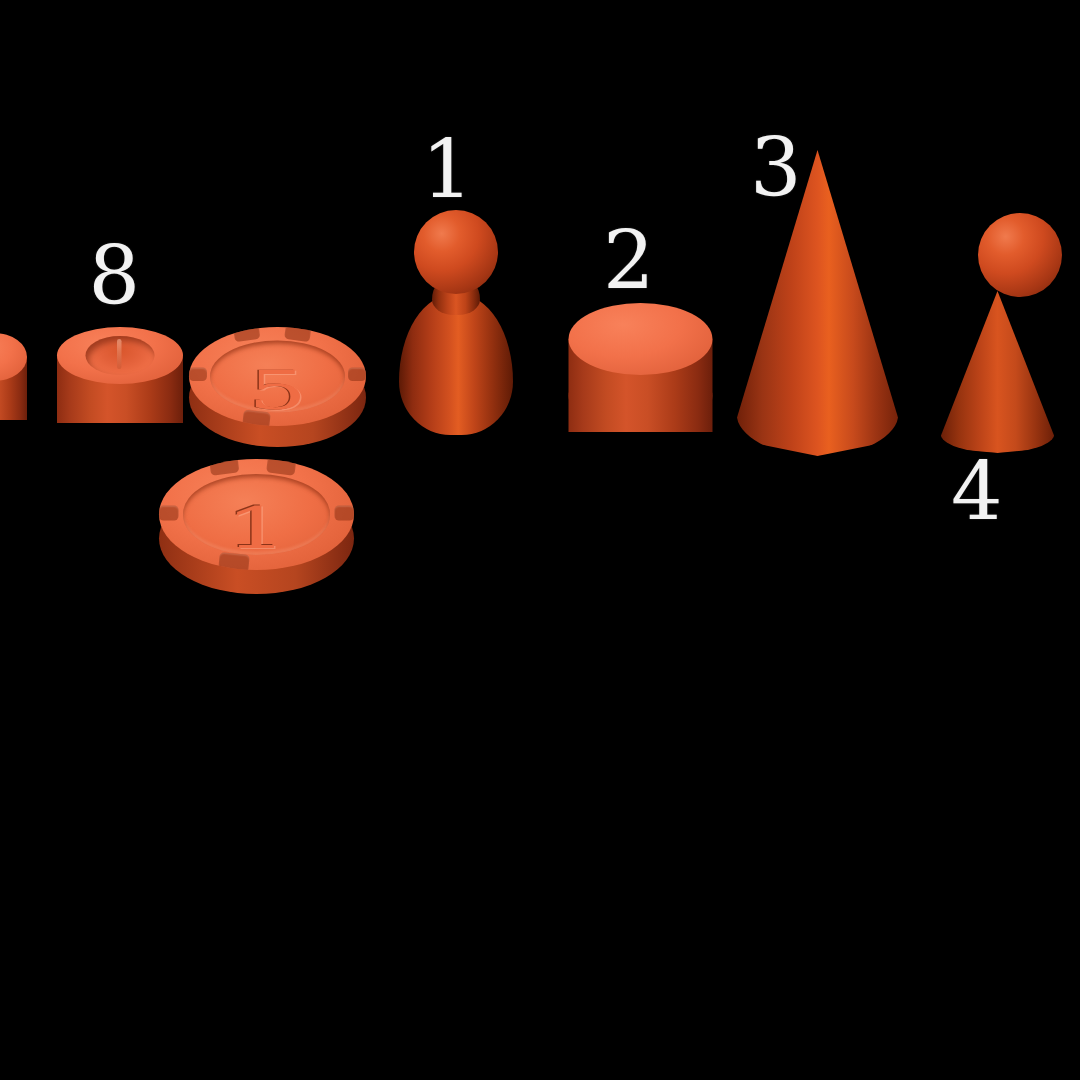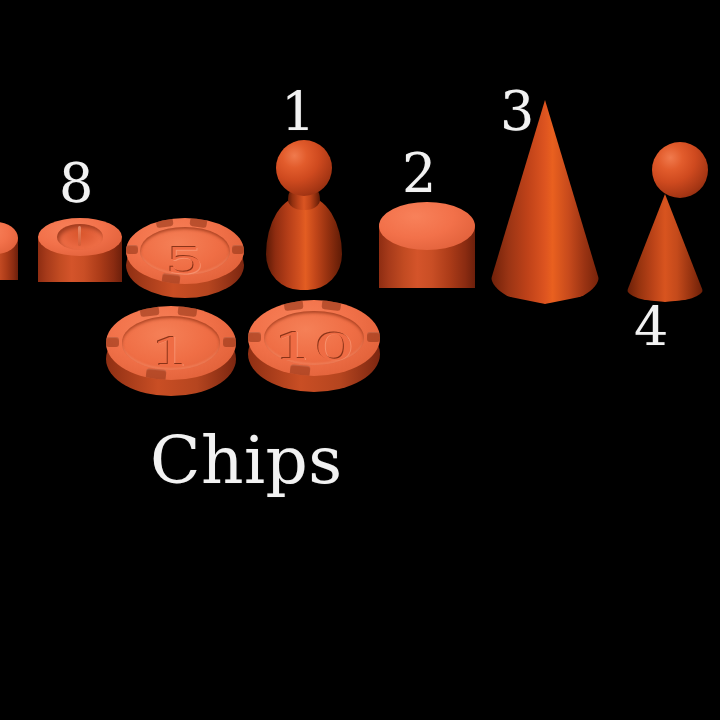--- a/index.html
+++ b/index.html
@@ -196,32 +196,20 @@
       <div class="chip-inner-ring"></div>
       <div class="chip-notch" style="left:34px; top:-1px; width:19px; height:11px; border-radius:3px; transform:rotate(-7deg);"></div>
       <div class="chip-notch" style="left:72px; top:-1px; width:19px; height:11px; border-radius:3px; transform:rotate(7deg);"></div>
       <div class="chip-notch" style="left:0px; top:31px; width:13px; height:10px; border-radius:3px;"></div>
       <div class="chip-notch" style="right:0px; top:31px; width:13px; height:10px; border-radius:3px;"></div>
       <div class="chip-notch" style="left:40px; bottom:-1px; width:20px; height:12px; border-radius:3px; transform:rotate(5deg);"></div>
     </div>
     <div class="chip-value" style="top:8px; font-size:66px;">1</div>
   </div>
 
-  <div class="chip" style="left:248px; top:300px; width:132px; height:98px;">
-    <div class="chip-edge" style="top:16px; height:76px;"></div>
-    <div class="chip-face" style="height:76px;">
-      <div class="chip-inner-ring"></div>
-      <div class="chip-notch" style="left:36px; top:-1px; width:19px; height:11px; border-radius:3px; transform:rotate(-7deg);"></div>
-      <div class="chip-notch" style="left:74px; top:-1px; width:19px; height:11px; border-radius:3px; transform:rotate(7deg);"></div>
-      <div class="chip-notch" style="left:0px; top:32px; width:13px; height:10px; border-radius:3px;"></div>
-      <div class="chip-notch" style="right:0px; top:32px; width:13px; height:10px; border-radius:3px;"></div>
-      <div class="chip-notch" style="left:42px; bottom:-1px; width:20px; height:12px; border-radius:3px; transform:rotate(5deg);"></div>
-    </div>
-    <div class="chip-value" style="top:10px; font-size:64px;">10</div>
-  </div>
 
   <div class="piece" style="left:262px; top:140px; width:84px; height:148px;">
     <div class="pawn-body" style="left:4px; top:56px; width:76px; height:94px;"></div>
     <div class="pawn-neck" style="left:26px; top:44px; width:32px; height:26px; border-radius:40% 40% 45% 45% / 60% 60% 40% 40%;"></div>
     <div class="sphere" style="left:14px; top:0px; width:56px; height:56px;"></div>
   </div>
 
   <div class="piece" style="left:379px; top:202px; width:96px; height:92px;">
     <div class="cyl-bottom-cap" style="top:40px; height:44px;"></div>
     <div class="cyl-body" style="top:24px; height:62px;"></div>
@@ -240,15 +228,14 @@
   <div class="label num-label" style="left:59px; top:157px;">8</div>
 
   <div class="label num-label" style="left:281px; top:86px;">1</div>
 
   <div class="label num-label" style="left:402px; top:147px;">2</div>
 
   <div class="label num-label" style="left:500px; top:85px;">3</div>
 
   <div class="label num-label" style="left:634px; top:301px;">4</div>
 
-  <div class="label caption-label" style="left:150px; top:428px;">Chips</div>
 
 </div>
 
 </body></html>

